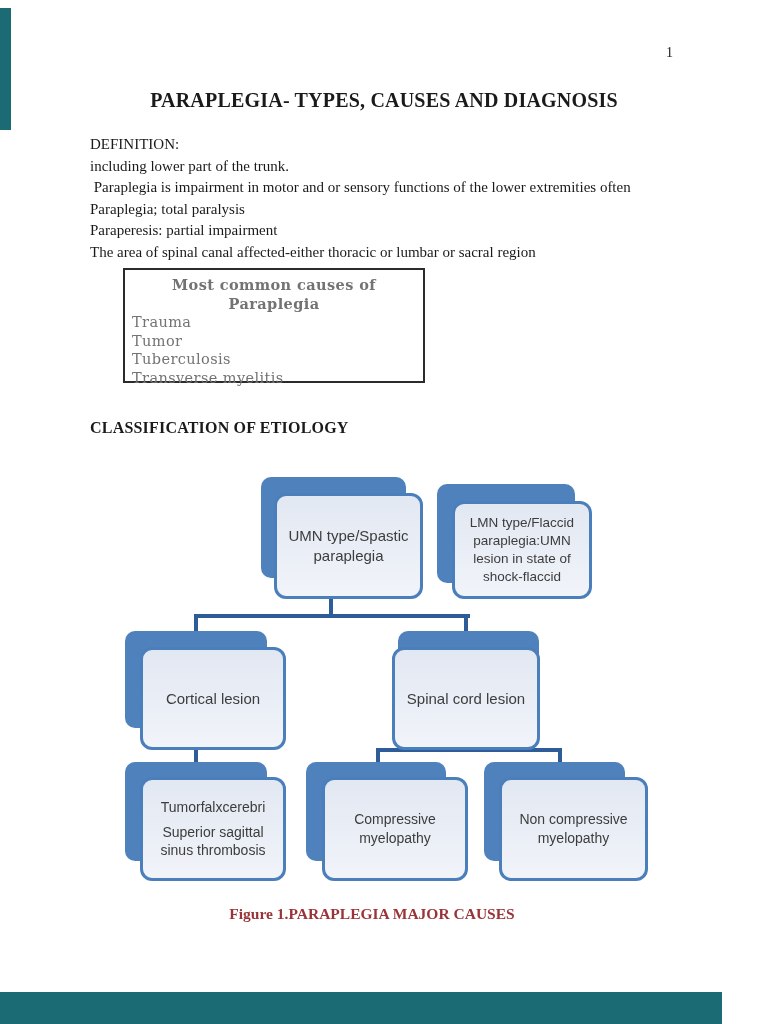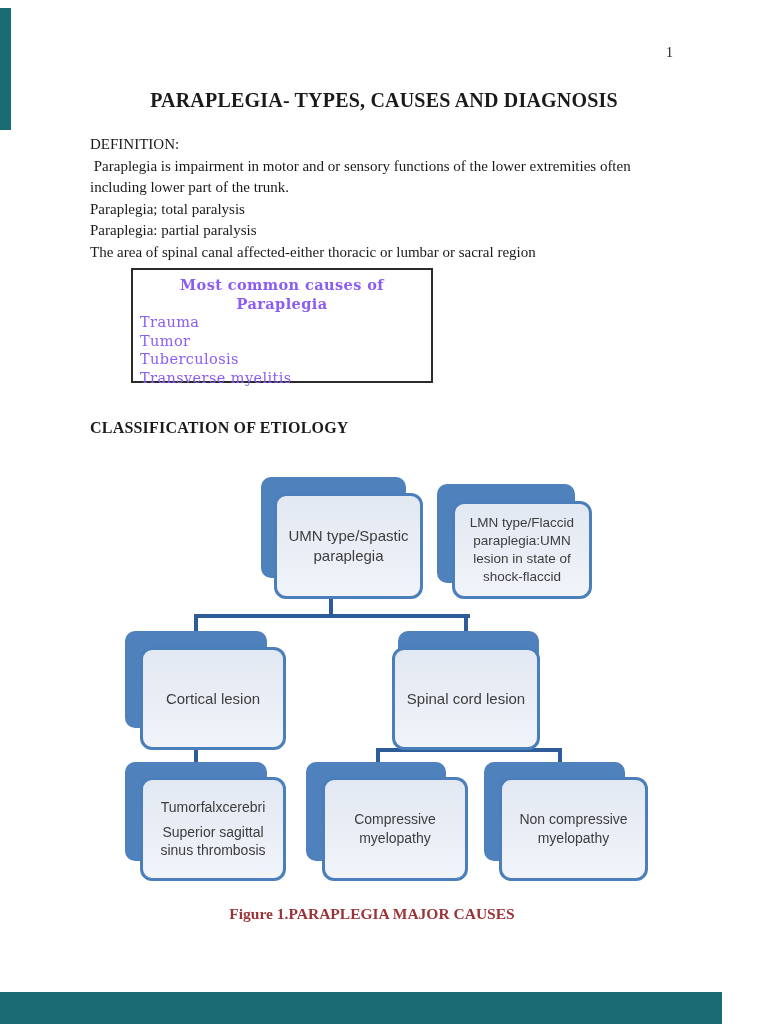--- a/index.html
+++ b/index.html
@@ -26,24 +26,24 @@
     letter-spacing:0.2px;
   }
 
   
   .def-block { left:90px; top:134px; }
   .def-line { white-space:pre; font-size:15px; line-height:21.5px; }
   .def-heading { font-weight:normal; }
 
   
   .causes-box {
-    left:131px; top:268px; width:302px; height:115px;
+    left:123px; top:268px; width:302px; height:115px;
     border:2px solid #2b2b2b; box-sizing:border-box;
     font-family:"DejaVu Serif", serif;
-    font-size:14.5px; letter-spacing:0.4px; color:#8b5cf6;
+    font-size:14.5px; letter-spacing:0.4px; color:#737373;
   }
   .causes-title { text-align:center; font-weight:bold; margin-top:5px; line-height:19px; }
   .causes-items { padding-left:7px; line-height:18.5px; }
 
   .section-heading {
     left:90px; top:419px;
     font-weight:bold; font-size:16px; letter-spacing:0.2px;
   }
 
   
@@ -75,24 +75,24 @@
 
 <div class="edge-bar edge-left"></div>
 <div class="edge-bar edge-bottom"></div>
 
 <div class="abs page-number">1</div>
 
 <div class="abs doc-title">PARAPLEGIA- TYPES, CAUSES AND DIAGNOSIS</div>
 
 <div class="abs def-block">
   <div class="def-line def-heading">DEFINITION:</div>
+  <div class="def-line">including lower part of the trunk.</div>
   <div class="def-line"> Paraplegia is impairment in motor and or sensory functions of the lower extremities often</div>
-  <div class="def-line">including lower part of the trunk.</div>
   <div class="def-line">Paraplegia; total paralysis</div>
-  <div class="def-line">Paraplegia: partial paralysis</div>
+  <div class="def-line">Paraperesis: partial impairment</div>
   <div class="def-line">The area of spinal canal affected-either thoracic or lumbar or sacral region</div>
 </div>
 
 <div class="abs causes-box">
   <div class="causes-title">Most common causes of Paraplegia</div>
   <div class="causes-items">
     <div>Trauma</div>
     <div>Tumor</div>
     <div>Tuberculosis</div>
     <div>Transverse myelitis</div>

